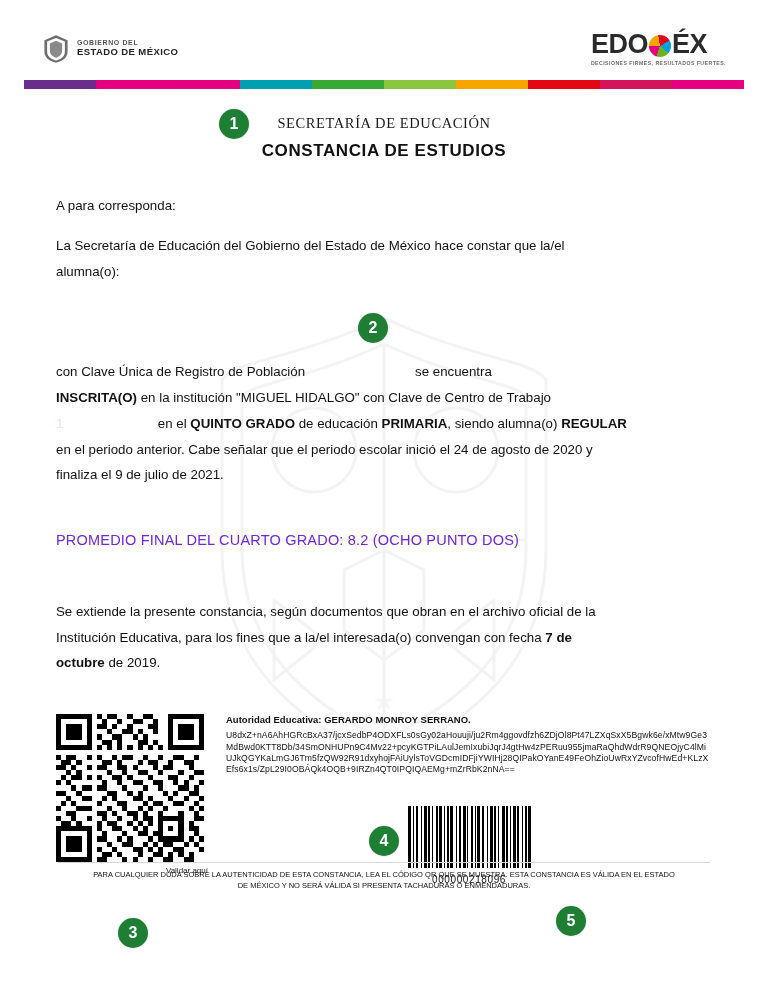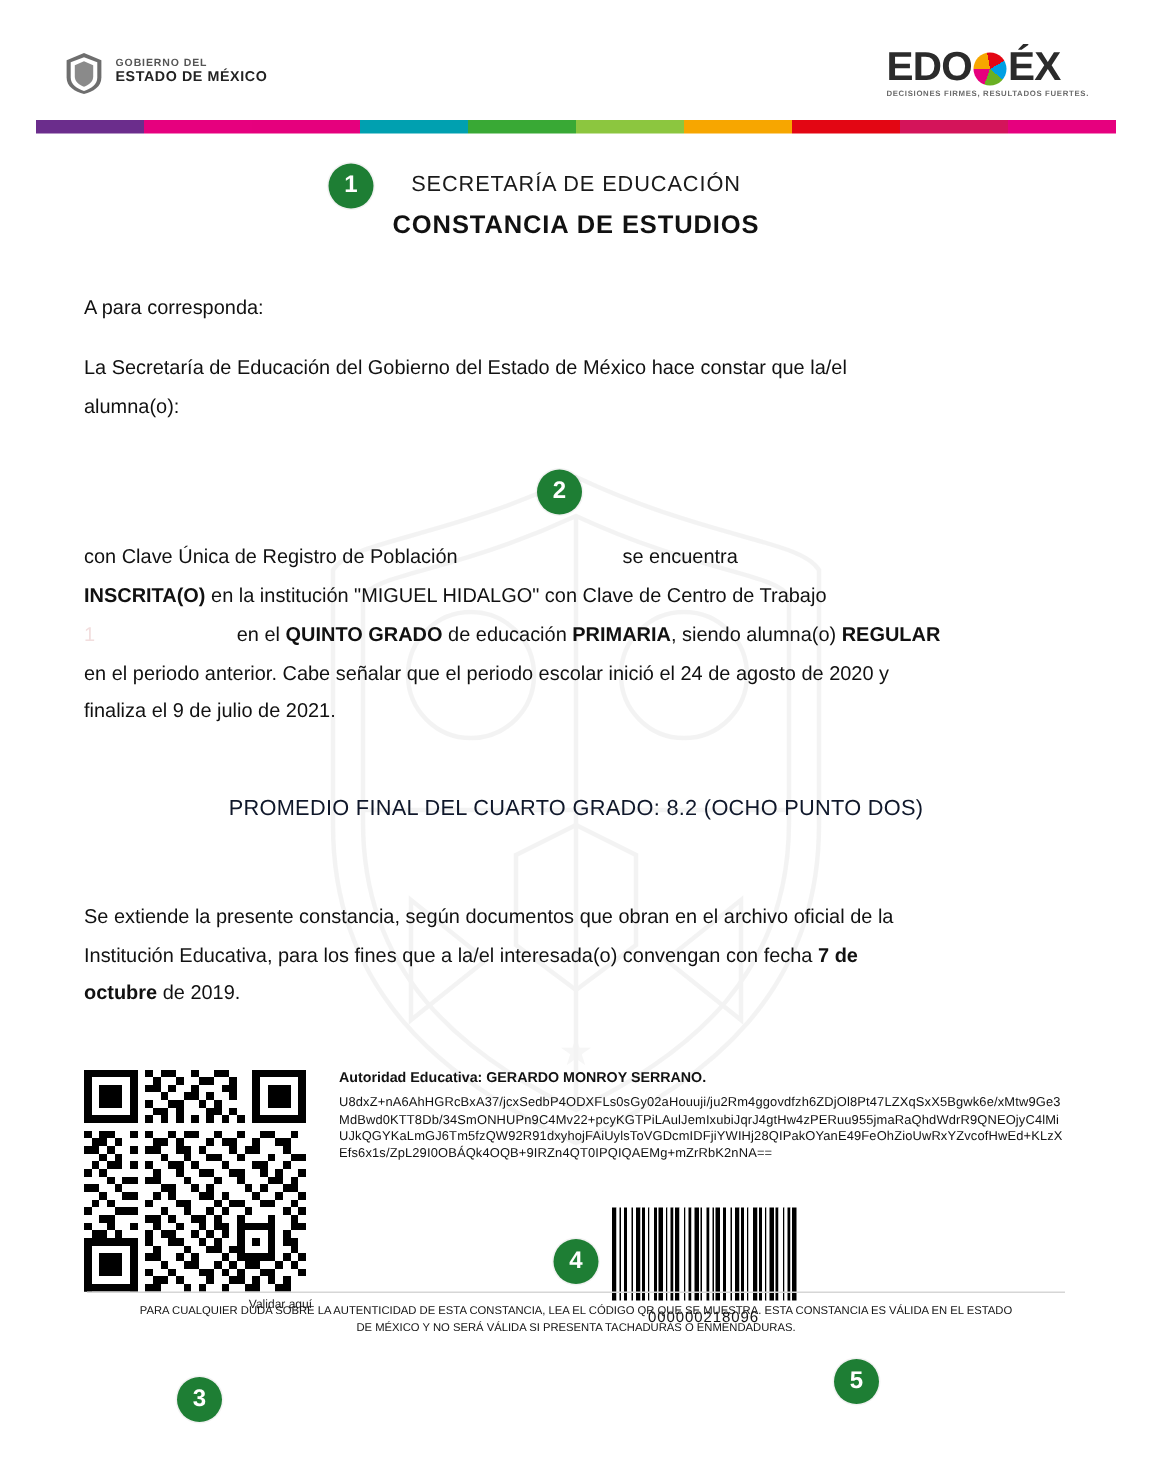--- a/index.html
+++ b/index.html
@@ -111,20 +111,21 @@
   
   .title-block {
     text-align: center;
     margin-top: 26px;
     position: relative;
   }
   .title-1 {
     font-size: 14.5px;
     letter-spacing: 0.6px;
     color: #1a1a1a;
+    font-family: Liberation Serif, serif;
   }
   .title-2 {
     font-size: 17px;
     font-weight: bold;
     letter-spacing: 0.6px;
     margin-top: 9px;
     color: #111;
   }
 
   
@@ -147,25 +148,24 @@
     background: transparent;
     color: transparent;
     letter-spacing: 2px;
   }
   .redacted-faint {
     display: inline-block;
     color: #f2dede;
     letter-spacing: 1px;
   }
   .promedio {
-    text-align: center;
     font-size: 14.5px;
     margin-top: 38px;
     letter-spacing: 0.2px;
-    color: #0f172a;
+    color: #6d28d9;
   }
   .closing { margin-top: 44px; }
 
   
   .codes {
     margin-top: 38px;
     padding: 0 56px;
     display: flex;
     gap: 18px;
     align-items: flex-start;

